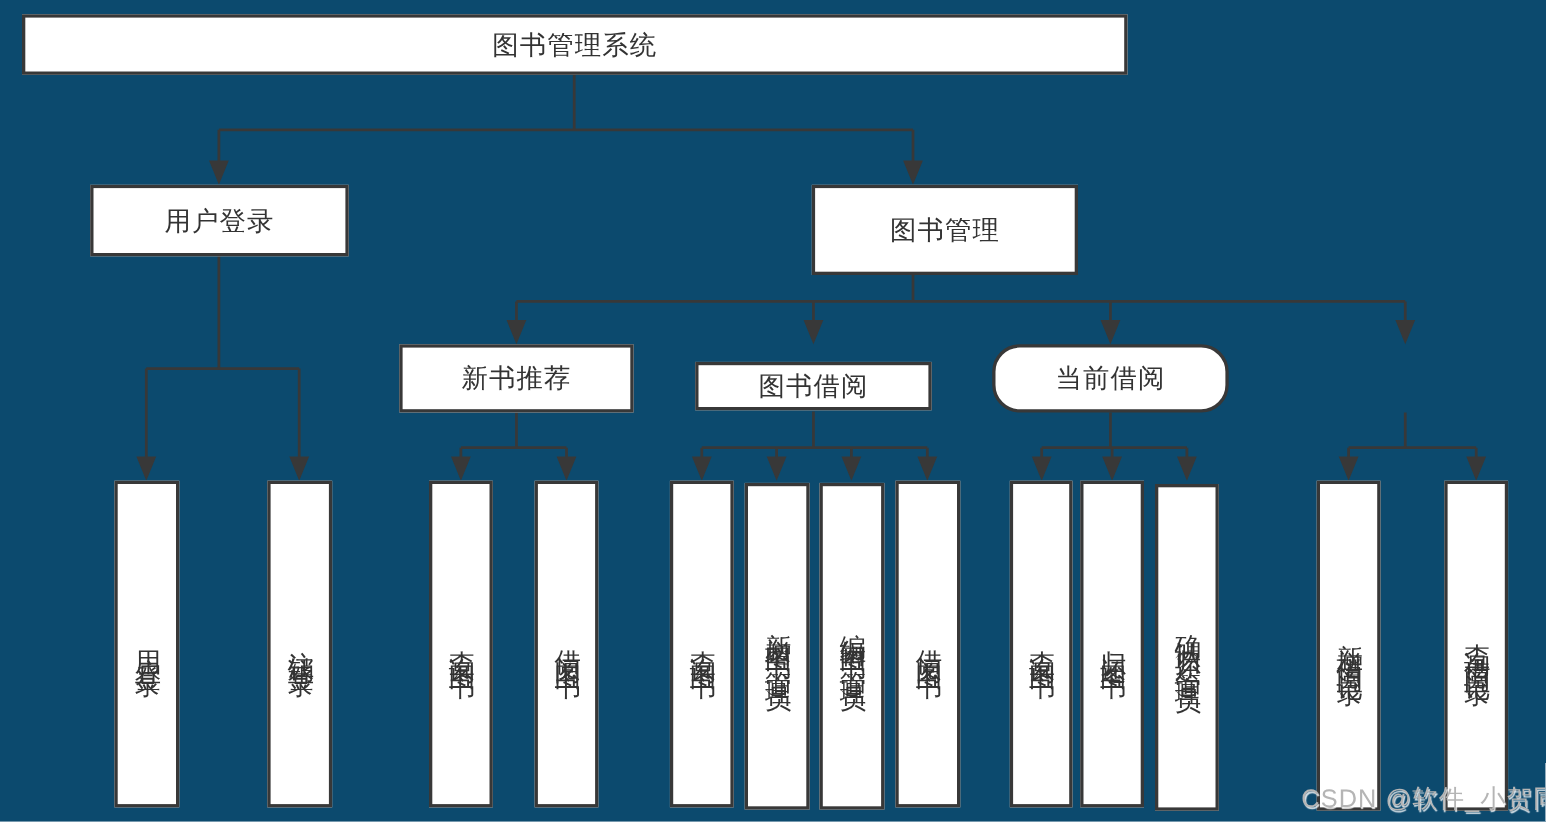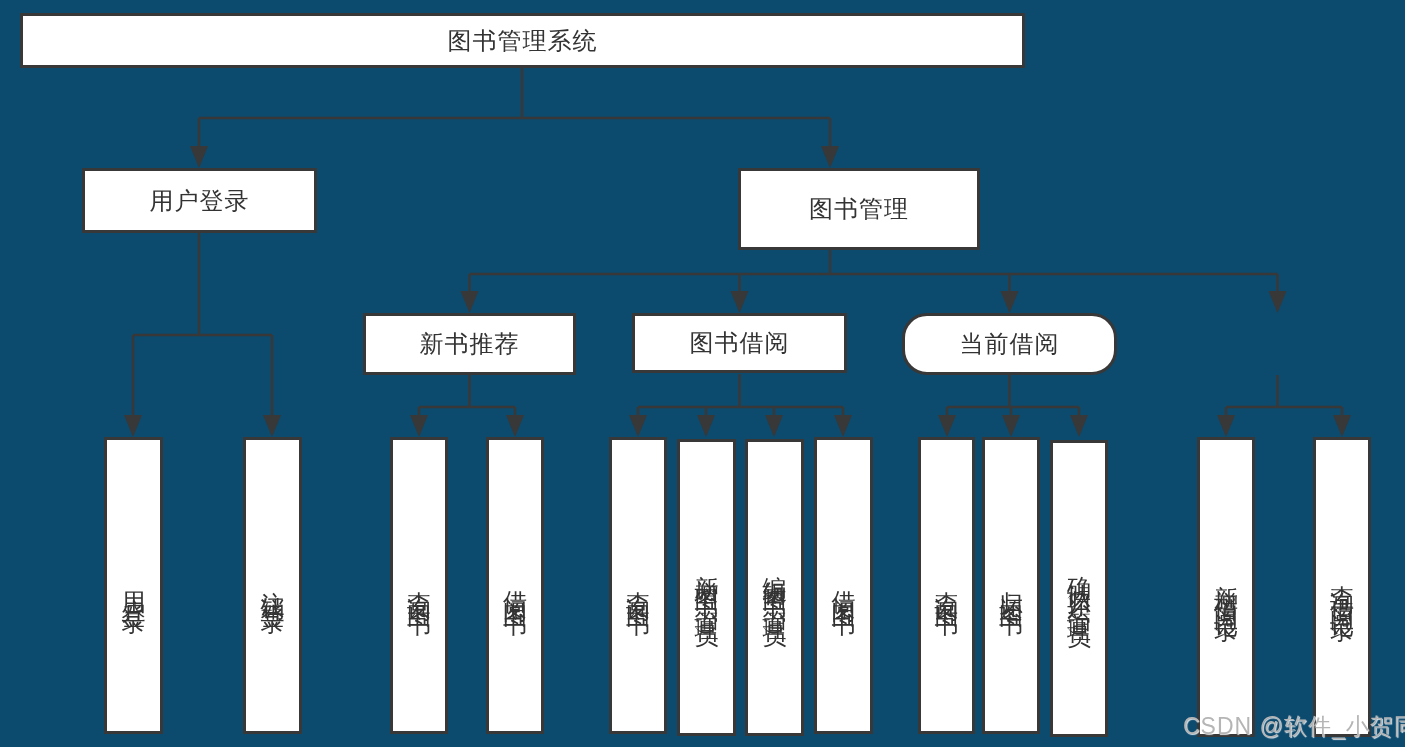--- a/index.html
+++ b/index.html
@@ -76,21 +76,21 @@
         <polygon points="1333,415 1351,415 1342,437"></polygon>
       </g>
   </svg>
 
   <div class="box" style="left:20px;top:13px;width:1005px;height:55px;">图书管理系统</div>
 
   <div class="box" style="left:82px;top:168px;width:235px;height:65px;">用户登录</div>
   <div class="box" style="left:710px;top:168px;width:242px;height:82px;margin-left:28px;">图书管理</div>
 
   <div class="box" style="left:363px;top:313px;width:213px;height:62px;">新书推荐</div>
-  <div class="box" style="left:632px;top:313px;width:215px;height:60px;">图书借阅</div>
+  <div class="box" style="left:632px;top:329px;width:215px;height:44px;">图书借阅</div>
   <div class="box" style="left:902px;top:313px;width:215px;height:62px;border-radius:25px;">当前借阅</div>
 
   <div class="vbox" style="left:104px;top:437px;width:59px;height:297px;">
     <span>用户登录</span>
   </div>
   <div class="vbox" style="left:243px;top:437px;width:59px;height:297px;">
     <span>注销登录</span>
   </div>
 
   <div class="vbox" style="left:390px;top:437px;width:58px;height:297px;">

